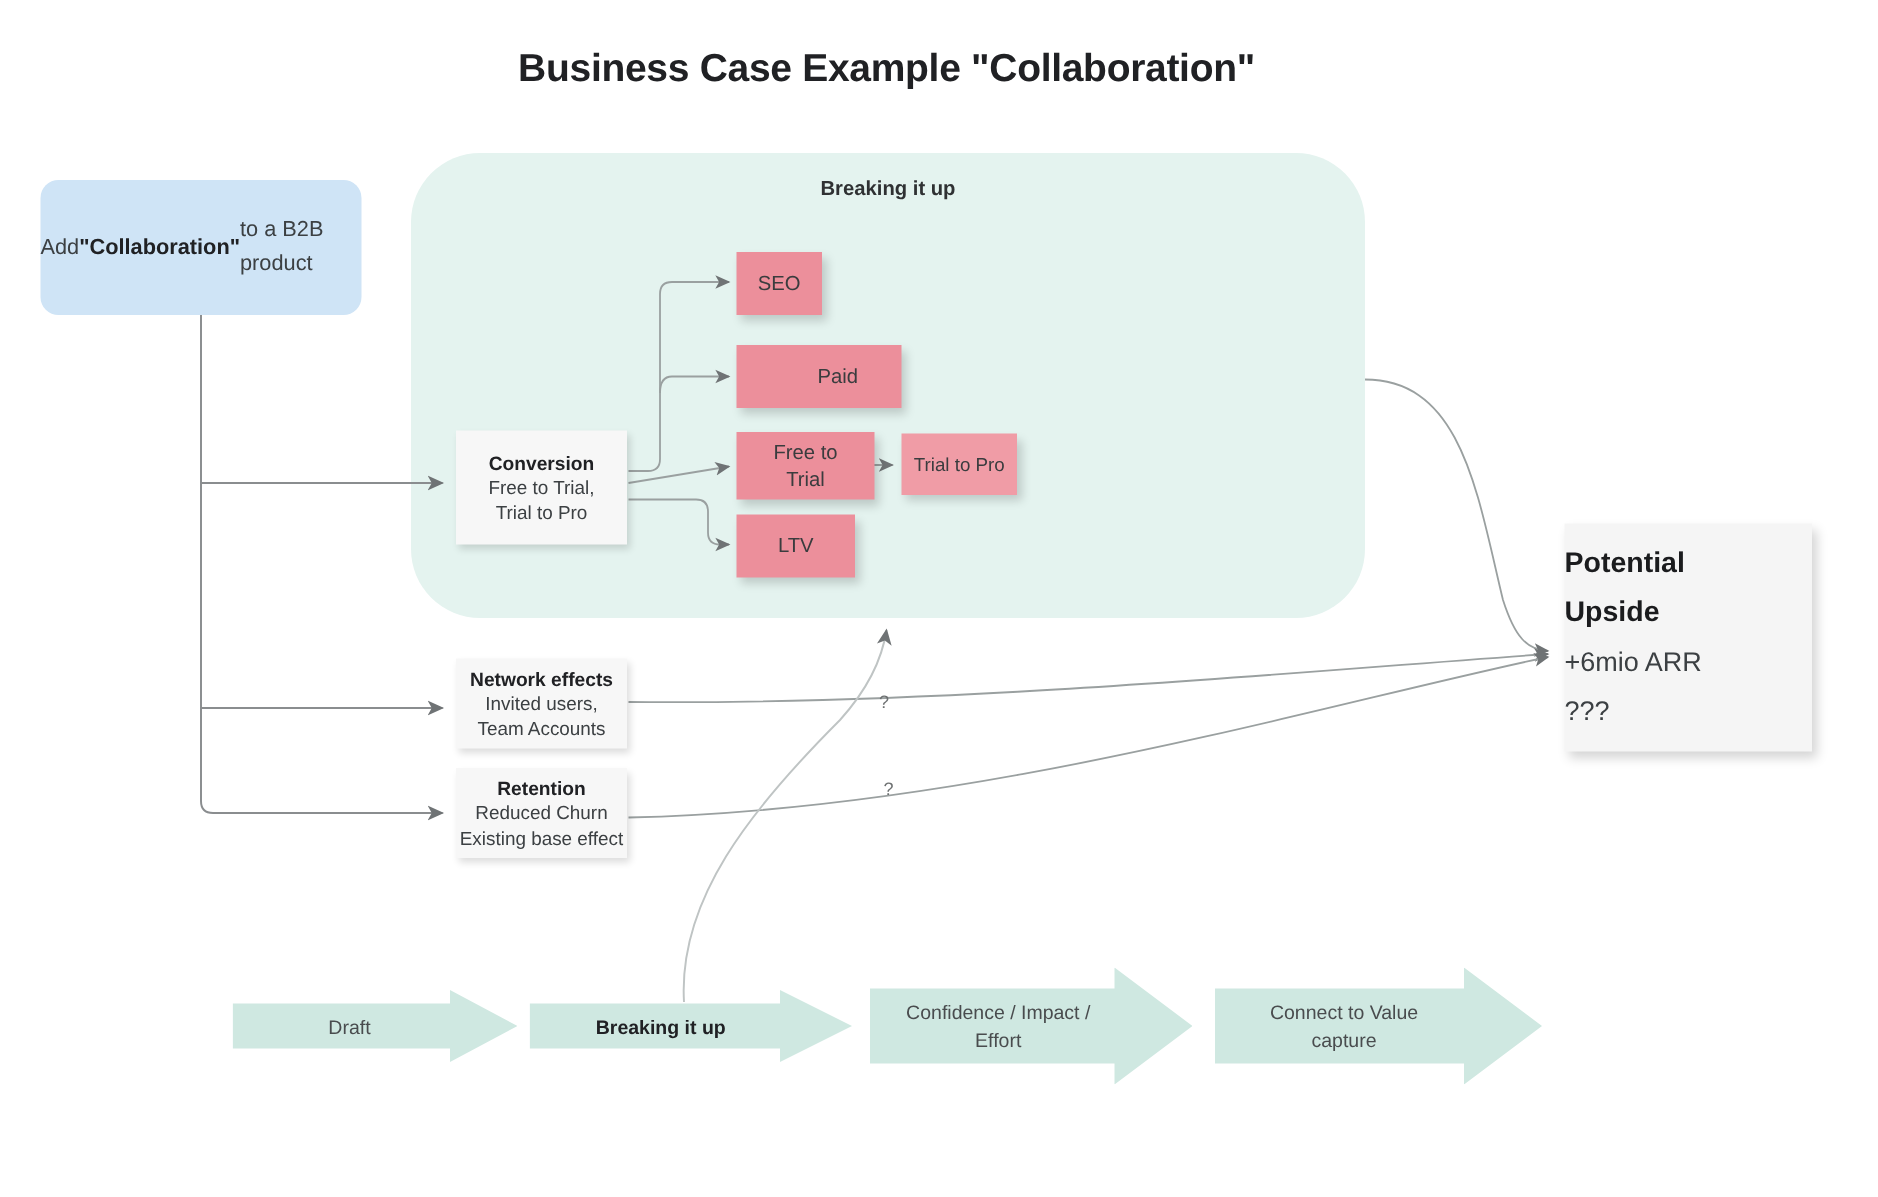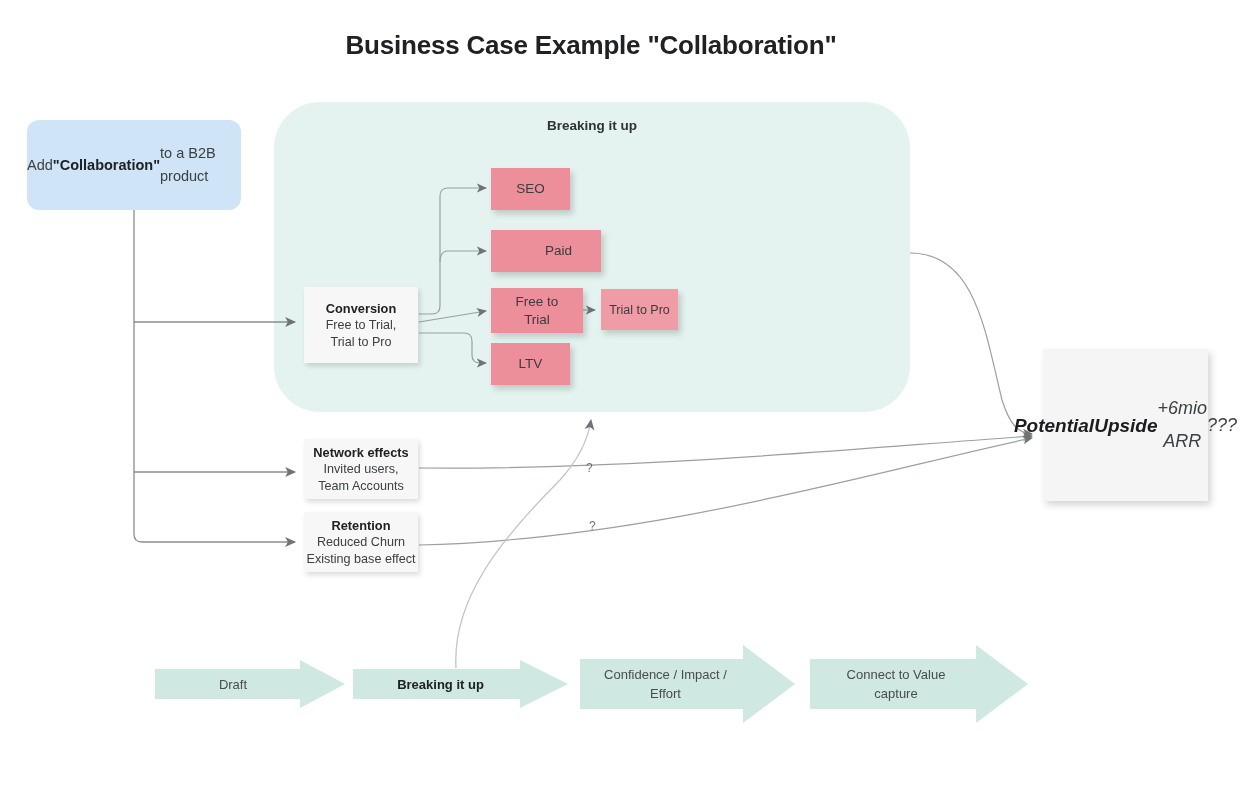--- a/index.html
+++ b/index.html
@@ -129,27 +129,27 @@
   
   .upside {
     position: absolute;
     left: 1043px;
     top: 349px;
     width: 165px;
     height: 152px;
     background: #f5f5f5;
     box-shadow: 3px 4px 7px rgba(0,0,0,0.17);
     display: flex;
-    align-items: center;
+    flex-direction: column;
+    align-items: flex-start;
     justify-content: center;
     font-size: 18px;
     line-height: 33px;
     color: #3c4043;
     text-align: center;
-    font-style: italic;
   }
   .upside .u-strong {
     font-weight: bold;
     color: #1b1c1e;
     font-size: 19px;
   }
 
   
   .chev {
     position: absolute;
@@ -230,21 +230,21 @@
     <span>Invited users,</span>
     <span>Team Accounts</span>
   </div>
 
   <div class="note-light" style="left:304px; top:512px; width:114px; height:60px;">
     <span class="n-title">Retention</span>
     <span>Reduced Churn</span>
     <span>Existing base effect</span>
   </div>
 
-  <div class="note-pink" style="left:491px; top:168px; width:79px; height:42px;">
+  <div class="note-pink" style="left:491px; top:168px; width:57px; height:42px;">
     <span>SEO</span>
   </div>
 
   <div class="note-pink" style="left:491px; top:230px; width:85px; height:42px;padding-left:25px;">
     <span>Paid</span>
   </div>
 
   <div class="note-pink" style="left:491px; top:288px; width:92px; height:45px;">
     <span style="white-space:pre-line;">Free to
 Trial</span>

